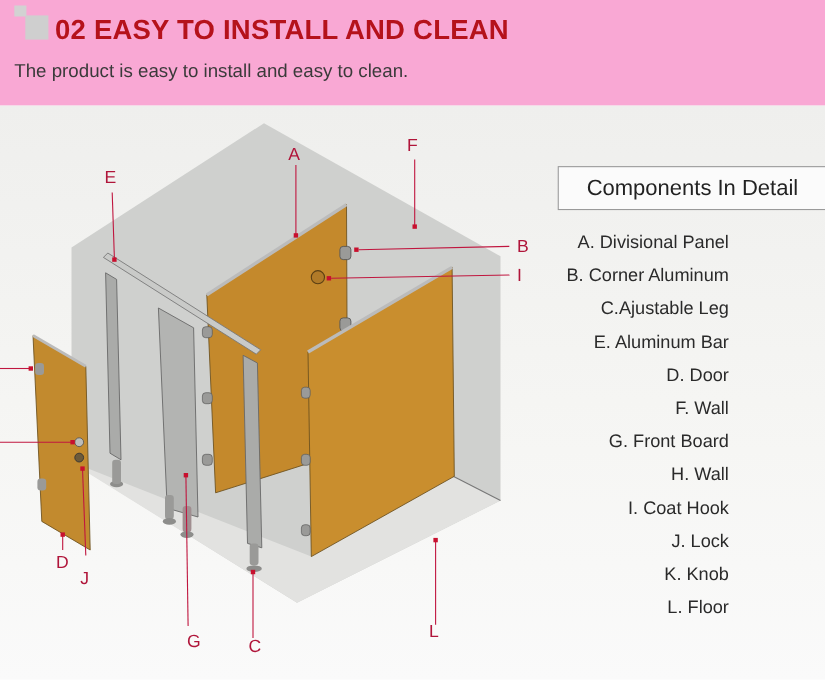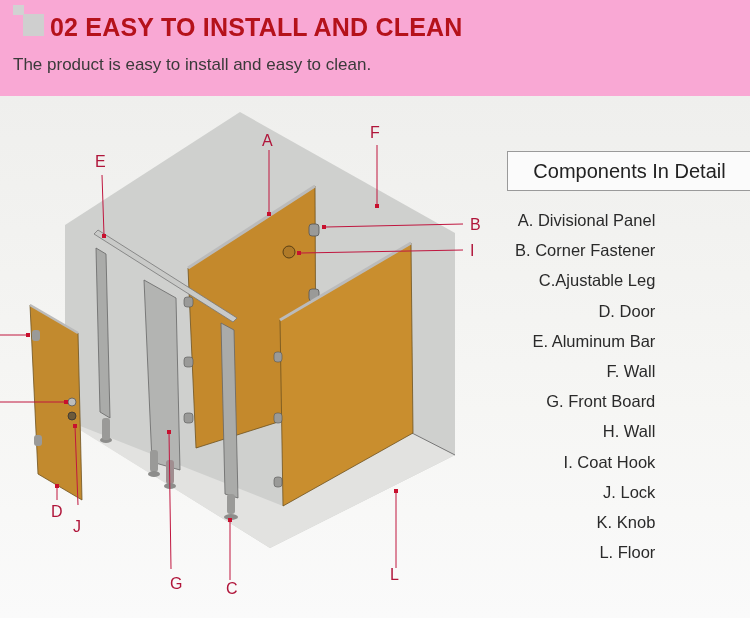--- a/index.html
+++ b/index.html
@@ -118,24 +118,24 @@
   <div class="label" style="left:170px; top:479px;">G</div>
   <div class="label" style="left:226px; top:484px;">C</div>
   <div class="label" style="left:390px; top:470px;">L</div>
 </div>
 
 <div class="legend-box">
   <div class="legend-title">Components In Detail</div>
 </div>
 <ul class="legend-list">
   <li>A. Divisional Panel</li>
-  <li>B. Corner Fastener</li>
+  <li>B. Corner Aluminum</li>
   <li>C.Ajustable Leg</li>
+  <li>E. Aluminum Bar</li>
   <li>D. Door</li>
-  <li>E. Aluminum Bar</li>
   <li>F. Wall</li>
   <li>G. Front Board</li>
   <li>H. Wall</li>
   <li>I. Coat Hook</li>
   <li>J. Lock</li>
   <li>K. Knob</li>
   <li>L. Floor</li>
 </ul>
 
 </body></html>

